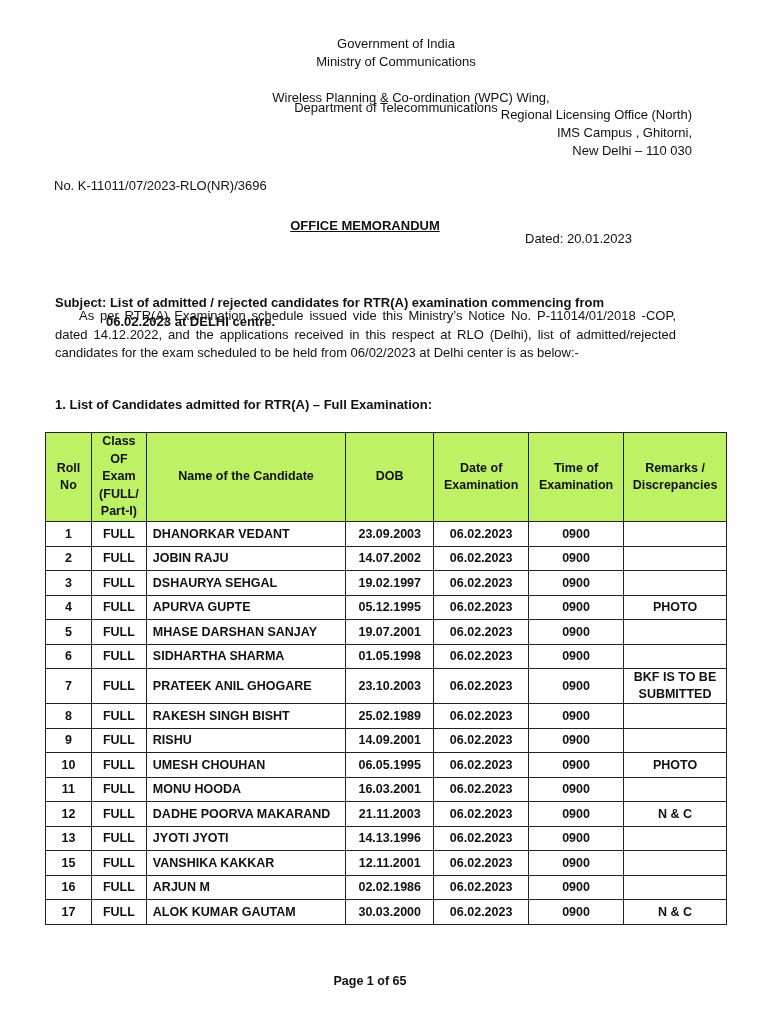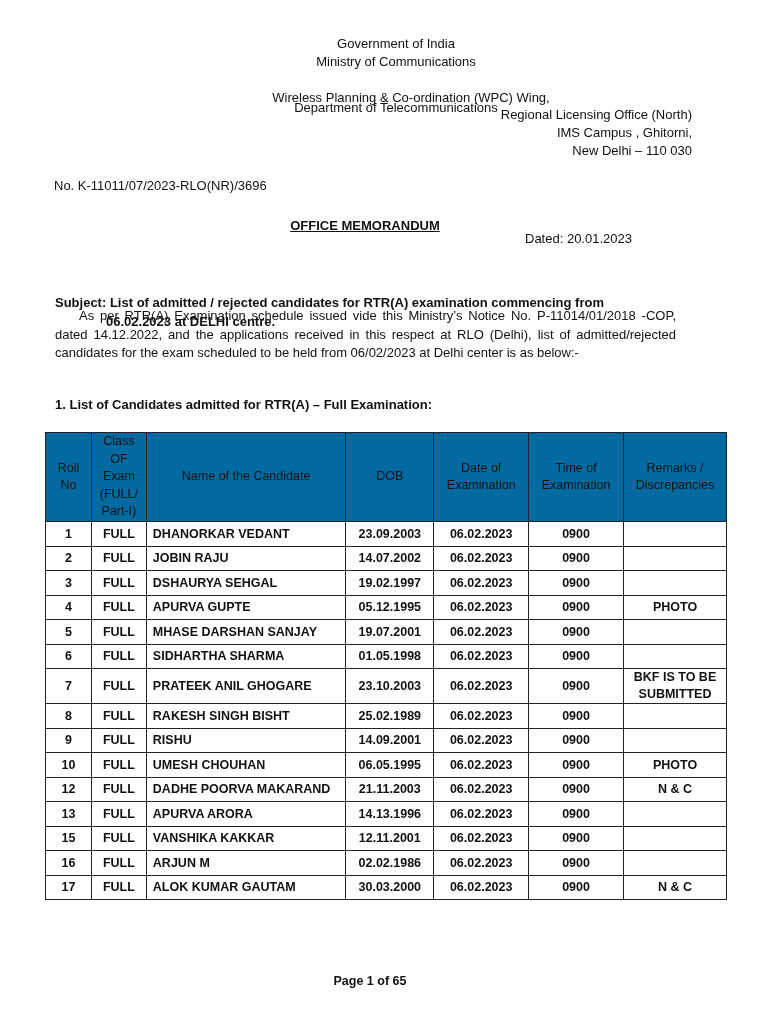--- a/index.html
+++ b/index.html
@@ -10,21 +10,21 @@
   .right-line { position: absolute; right: 76px; text-align: right; font-size: 13px; line-height: 18px; margin-left: 11px; }
   .ref { left: 46px; top: 178px; font-size: 13px; margin-left: 8px; }
   .dated { left: 525px; top: 183px; font-size: 13px; margin-top: 48px; }
   .om { left: 0; width: 730px; text-align: center; top: 218px; font-weight: bold; text-decoration: underline; font-size: 13px; }
   .subject { left: 55px; top: 254px; width: 621px; font-weight: bold; font-size: 13px; line-height: 19px; text-align: justify; margin-top: 39px; }
   .subject .cont { display: block; padding-left: 51px; }
   .para { left: 55px; top: 307px; width: 621px; font-size: 13px; line-height: 18.5px; text-align: justify; text-indent: 24px; }
   .section { left: 55px; top: 397px; font-weight: bold; font-size: 13px; }
   table.cand { position: absolute; left: 45px; top: 432px; width: 682px; border-collapse: collapse; font-size: 12.5px; }
   table.cand th, table.cand td { border: 1.5px solid #222; text-align: center; padding: 0 2px; }
-  table.cand th { background: #0369a1; font-weight: normal; line-height: 17.5px; height: 88px; }
+  table.cand th { background: #bef264; font-weight: bold; line-height: 17.5px; height: 88px; }
   table.cand td { height: 23.5px; font-weight: bold; }
   table.cand td.name { text-align: left; padding-left: 6px; }
   table.cand tr.tall td { height: 34px; line-height: 17px; }
   .footer { left: 0; width: 740px; text-align: center; top: 974px; font-weight: bold; font-size: 12.5px; }
 </style>
 </head>
 <body>
 
 <div>
   <div class="center-line" style="top:35px;">Government of India</div>
@@ -157,32 +157,41 @@
     <tr>
         <td>10</td>
         <td>FULL</td>
         <td class="name">UMESH CHOUHAN</td>
         <td>06.05.1995</td>
         <td>06.02.2023</td>
         <td>0900</td>
         <td>PHOTO</td>
       </tr>
     <tr>
+        <td>11</td>
+        <td>FULL</td>
+        <td class="name">MONU HOODA</td>
+        <td>16.03.2001</td>
+        <td>06.02.2023</td>
+        <td>0900</td>
+        <td></td>
+      </tr>
+    <tr>
         <td>12</td>
         <td>FULL</td>
         <td class="name">DADHE POORVA MAKARAND</td>
         <td>21.11.2003</td>
         <td>06.02.2023</td>
         <td>0900</td>
         <td>N &amp; C</td>
       </tr>
     <tr>
         <td>13</td>
         <td>FULL</td>
-        <td class="name">APURVA ARORA</td>
+        <td class="name">JYOTI JYOTI</td>
         <td>14.13.1996</td>
         <td>06.02.2023</td>
         <td>0900</td>
         <td></td>
       </tr>
     <tr>
         <td>15</td>
         <td>FULL</td>
         <td class="name">VANSHIKA KAKKAR</td>
         <td>12.11.2001</td>

